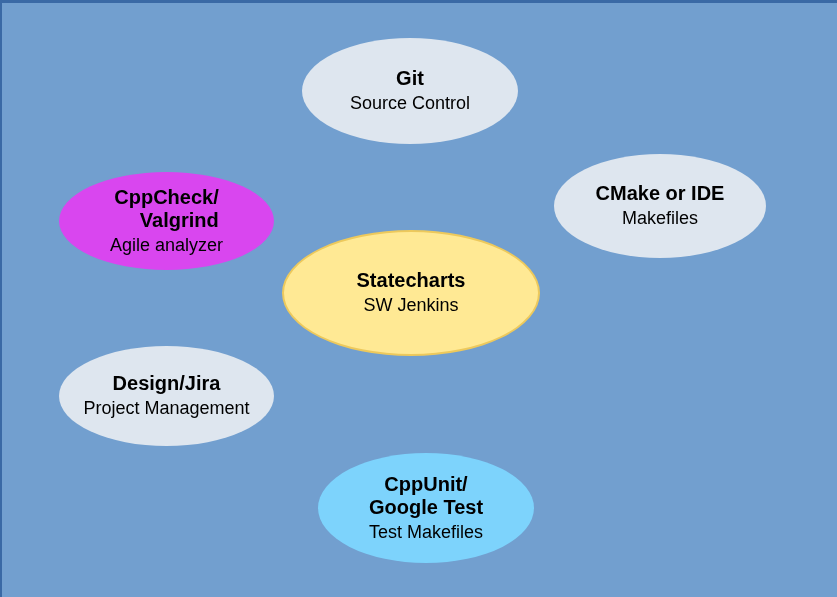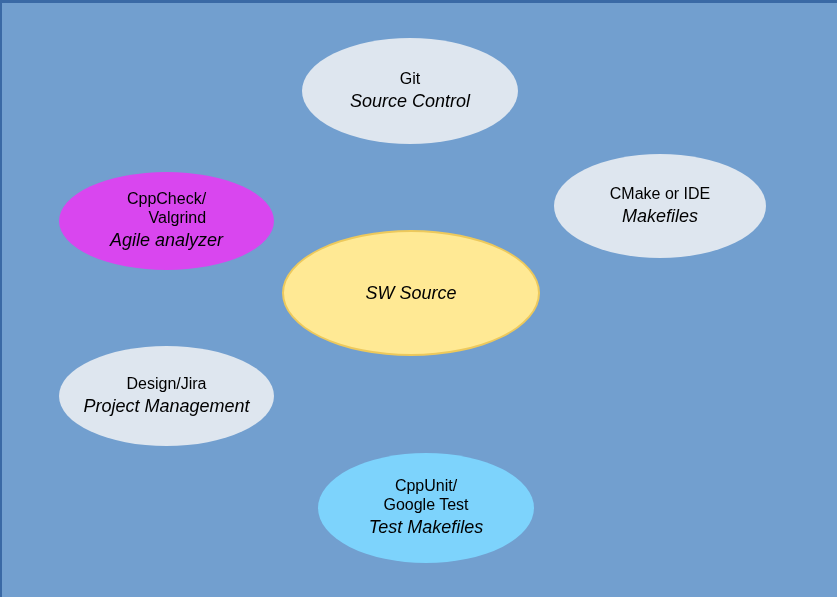--- a/index.html
+++ b/index.html
@@ -23,52 +23,52 @@
     position: absolute;
     border-radius: 50%;
     display: flex;
     flex-direction: column;
     align-items: center;
     justify-content: center;
     text-align: center;
     box-sizing: border-box;
   }
   .node-title {
-    font-size: 16px;
-    font-weight: normal;
+    font-size: 20px;
+    font-weight: bold;
     line-height: 1.18;
     white-space: pre-line;
   }
   .node-subtitle {
     font-size: 18px;
     line-height: 1.25;
     margin-top: 1px;
     white-space: nowrap;
-    font-style: italic;
   }
 </style>
 </head>
 <body>
 
 <div id="canvas">
     <div class="node" style="left: 300px; top: 35px; width: 216px; height: 106px; background: rgb(222, 230, 239);">
       <div class="node-title">Git</div>
       <div class="node-subtitle">Source Control</div>
     </div>
     <div class="node" style="left: 57px; top: 169px; width: 215px; height: 98px; background: #d946ef; text-align: right;">
       <div class="node-title">CppCheck/
 Valgrind</div>
       <div class="node-subtitle">Agile analyzer</div>
     </div>
     <div class="node" style="left: 552px; top: 151px; width: 212px; height: 104px; background: rgb(222, 230, 239);">
       <div class="node-title">CMake or IDE</div>
       <div class="node-subtitle">Makefiles</div>
     </div>
     <div class="node" style="left: 280px; top: 227px; width: 258px; height: 126px; background: rgb(255, 233, 148); border: 2px solid rgb(237, 201, 92);">
-      <div class="node-subtitle">SW Source</div>
+      <div class="node-title">Statecharts</div>
+      <div class="node-subtitle">SW Jenkins</div>
     </div>
     <div class="node" style="left: 57px; top: 343px; width: 215px; height: 100px; background: rgb(222, 230, 239);">
       <div class="node-title">Design/Jira</div>
       <div class="node-subtitle">Project Management</div>
     </div>
     <div class="node" style="left: 316px; top: 450px; width: 216px; height: 110px; background: #7dd3fc;">
       <div class="node-title">CppUnit/
 Google Test</div>
       <div class="node-subtitle">Test Makefiles</div>
     </div>

